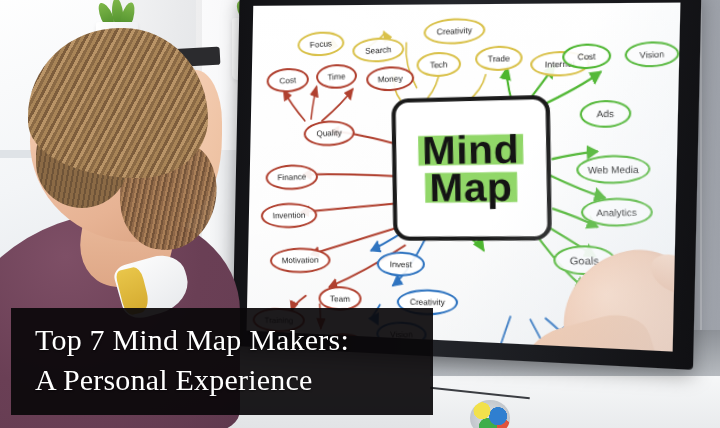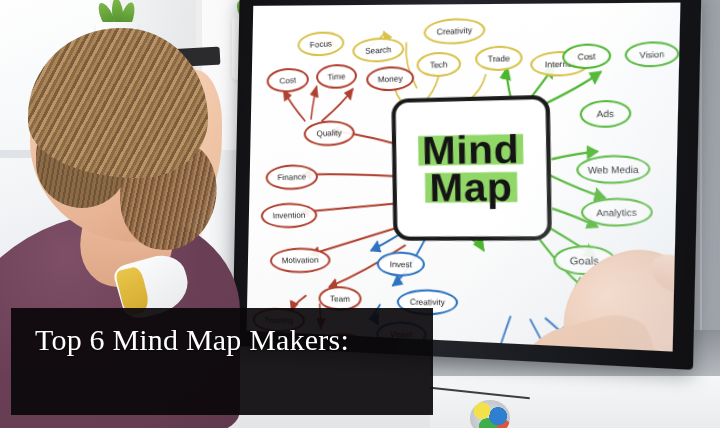--- a/index.html
+++ b/index.html
@@ -447,17 +447,18 @@
     <div class="head"></div>
     <div class="face-front"></div>
     <div class="beard"></div>
     <div class="ear"></div>
     <div class="hair-side"></div>
     <div class="hair"></div>
   </div>
 
   <div class="banner">
     <div class="banner-inner">
-      <span class="banner-line">Top 6 Mind Map Makers:</span>
+      <span class="banner-line">Top 7 Mind Map Makers:</span>
+      <span class="banner-line">A Personal Experience</span>
     </div>
   </div>
 
 </div>
 
 </body></html>

